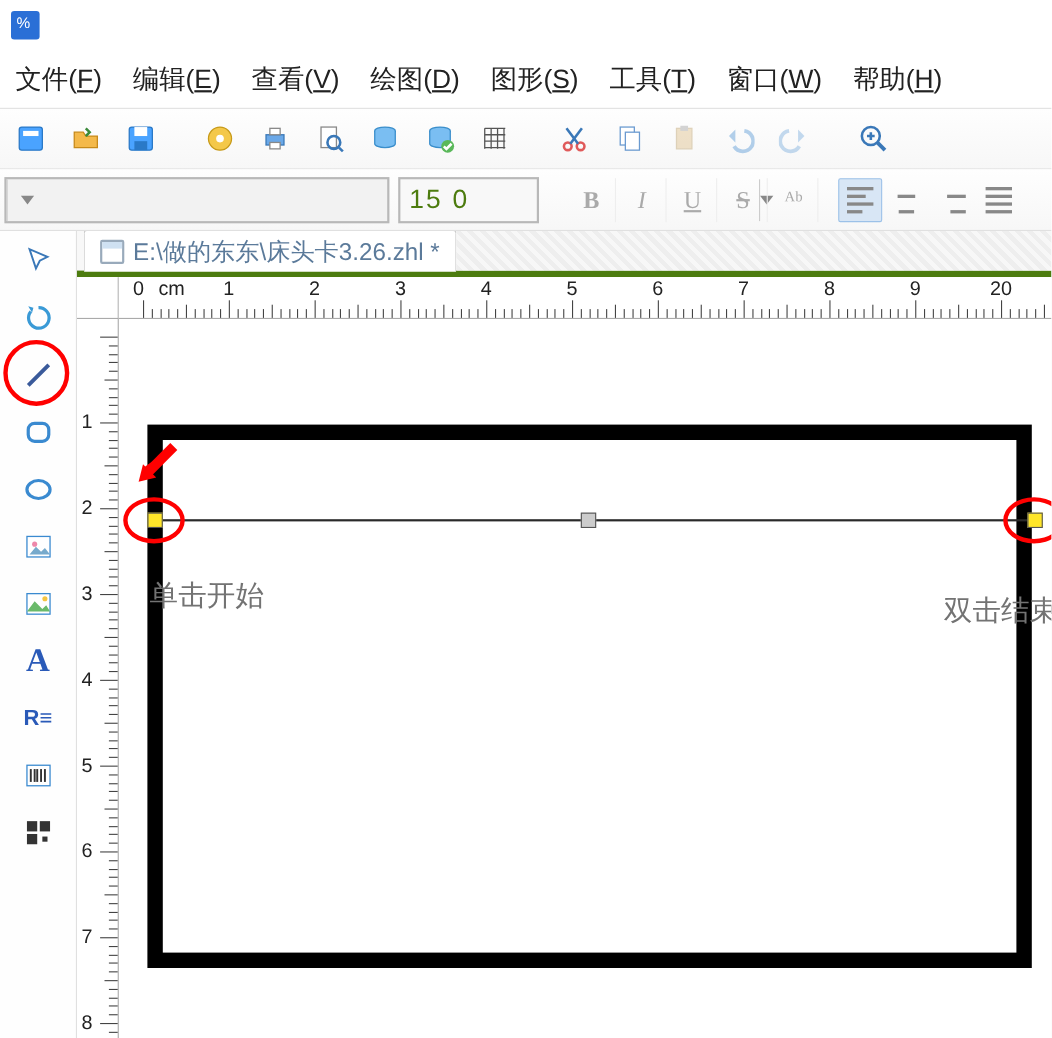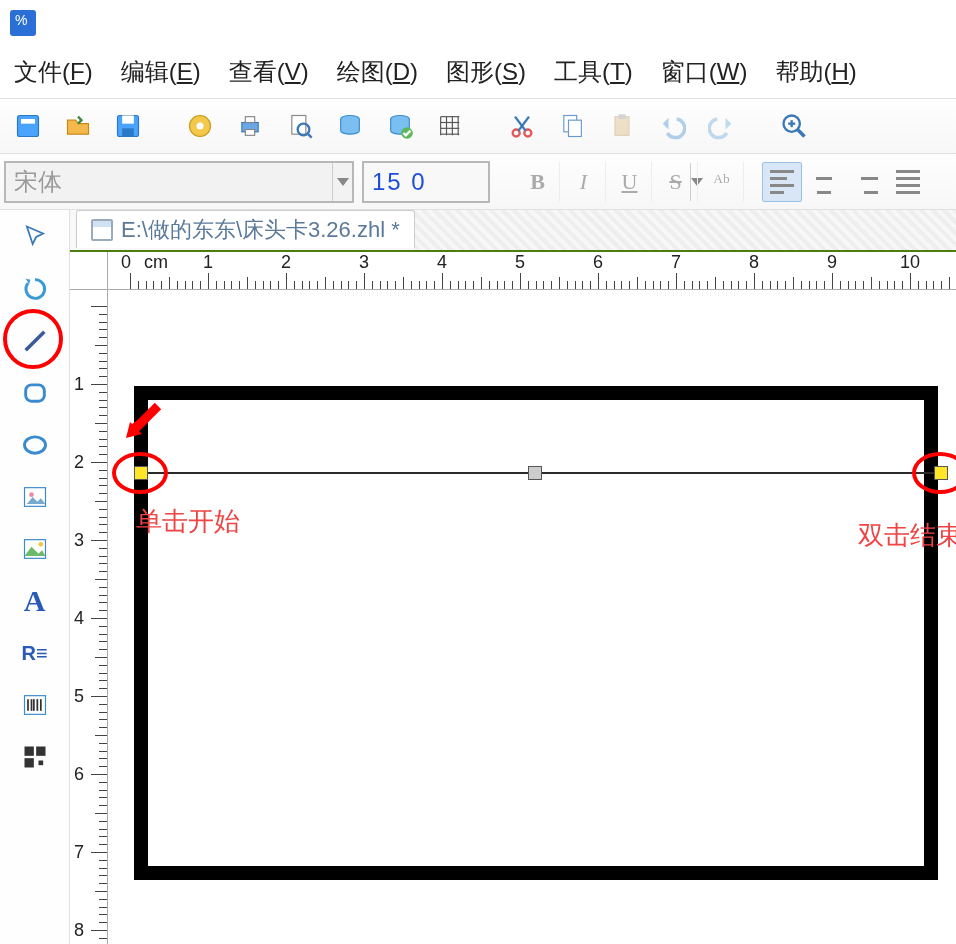--- a/index.html
+++ b/index.html
@@ -21,38 +21,38 @@
   .tb-btn { width: 40px; height: 40px; display: flex; align-items: center; justify-content: center; border-radius: 3px; }
   .tb-sep { width: 12px; }
   .ico { width: 28px; height: 28px; display: block; }
   
   
   .toolbar2 { height: 56px; display: flex; align-items: center; padding: 0 4px; gap: 8px; border-bottom: 1px solid #e0e0e0; background: linear-gradient(#fefefe,#f7f7f7); }
   .font-combo { width: 350px; height: 42px; border: 2px solid #b8b8b8; background: #f2f2f2; display: flex; align-items: center; }
   .font-combo input { flex: 1; border: 0; background: transparent; font-size: 24px; color: #9a9a9a; padding: 0 8px; outline: none; }
   .combo-btn { width: 36px; height: 100%; display: flex; align-items: center; justify-content: center; border-left: 1px solid #ccc; }
   .size-combo { width: 128px; height: 42px; border: 2px solid #b8b8b8; background: #f8f8f8; display: flex; align-items: center; }
-  .size-combo input { flex: 1; border: 0; background: transparent; font-size: 24px; color: #1d4ed8; padding: 0 8px; outline: none; letter-spacing: 2px; }
+  .size-combo input { flex: 1; border: 0; background: transparent; font-size: 24px; color: #4d7c0f; padding: 0 8px; outline: none; letter-spacing: 2px; }
   .fmt-group { display: flex; gap: 2px; margin-left: 18px; }
   .fmt-btn { width: 44px; height: 40px; display: flex; align-items: center; justify-content: center; font-size: 22px; color: #aaa; font-family: "Times New Roman", serif; border-right: 1px solid #eee; }
   .align-group { display: flex; gap: 2px; margin-left: 10px; }
   .align-btn { width: 40px; height: 40px; display: flex; align-items: center; justify-content: center; }
   .align-btn.active { background: #d8e6f5; border: 1px solid #9cc1e8; border-radius: 2px; }
   
   
   .workspace { display: flex; height: calc(944px - 46px - 52px - 56px - 56px); background: #f3f3f3; }
   
   
   .palette { width: 70px; background: #fefefe; border-right: 1px solid #e0e0e0; display: flex; flex-direction: column; padding-top: 4px; gap: 6px; align-items: center; position: relative; }
   .pal-btn { width: 46px; height: 46px; display: flex; align-items: center; justify-content: center; border: 1px solid transparent; border-radius: 3px; position: relative; }
   .red-circle { position: absolute; width: 60px; height: 60px; border: 4px solid #ff0000; border-radius: 50%; pointer-events: none; }
   
   
   .docarea { flex: 1; display: flex; flex-direction: column; position: relative; overflow: hidden; }
-  .doc-tab { height: 42px; display: flex; background: #f8f8f8; border-bottom: 2px solid #4d7c0f; }
+  .doc-tab { height: 42px; display: flex; align-items: center; background: #f8f8f8; border-bottom: 6px solid #4d7c0f; }
   .tab-chip { display: flex; align-items: center; height: 38px; background: #fff; border: 1px solid #ccc; border-bottom: 0; padding: 0 14px; gap: 8px; margin-left: 6px; border-radius: 3px 3px 0 0; }
   .tab-ico { width: 22px; height: 22px; border: 2px solid #9ab; border-radius: 2px; position: relative; }
   .tab-ico::before { content: ""; position: absolute; left: 0; right: 0; top: 0; height: 6px; background: #cfe1f2; }
   .tab-text { font-size: 22px; color: #5b7a9a; }
   .tab-rest { flex: 1; height: 100%; background: repeating-linear-gradient(45deg, #eee 0 4px, #f7f7f7 4px 8px); }
   
   .canvas-wrap { flex: 1; position: relative; background: #fff; }
   
   
   .ruler-h { position: absolute; left: 38px; top: 0; right: 0; height: 38px; background: #fff; border-bottom: 1px solid #aaa; }
@@ -72,21 +72,21 @@
   .page-title { position: absolute; left: 50%; top: 32px; transform: translateX(-50%); font-size: 38px; font-family: "SimSun", serif; letter-spacing: 30px; color: #111; }
   .page-rect { position: absolute; left: 4px; top: 80px; right: 0px; bottom: 66px; border: 14px solid #000; }
   
   
   .hline { position: absolute; left: 8px; right: -4px; top: 166px; height: 2px; background: #2a2a2a; }
   .handle { position: absolute; width: 14px; height: 14px; top: 160px; border: 1px solid #555; }
   .handle.end { background: #ffe629; }
   .handle.mid { background: #ccc; }
   .anno-circle { position: absolute; width: 56px; height: 42px; border: 4px solid #ff0000; border-radius: 50%; pointer-events: none; }
   .anno-arrow { position: absolute; width: 40px; height: 40px; }
-  .anno-text { position: absolute; font-size: 26px; color: #ef4444; font-family: "SimSun"; }
+  .anno-text { position: absolute; font-size: 26px; color: #737373; font-family: "SimSun"; margin-top: 20px; }
   
   
   .chev { width: 0; height: 0; border-left: 6px solid transparent; border-right: 6px solid transparent; border-top: 8px solid #888; }
   .align-bars { width: 24px; display: flex; flex-direction: column; gap: 4px; }
   .align-bars span { height: 3px; background: #888; }
 </style>
 </head>
 <body>
 
 <div class="title-bar">
@@ -212,21 +212,20 @@
         <circle cx="10" cy="10" r="7" fill="none" stroke="#3a78b8" stroke-width="2"></circle>
         <line x1="15" y1="15" x2="21" y2="21" stroke="#3a78b8" stroke-width="3"></line>
         <line x1="7" y1="10" x2="13" y2="10" stroke="#3a78b8" stroke-width="2"></line>
         <line x1="10" y1="7" x2="10" y2="13" stroke="#3a78b8" stroke-width="2"></line>
       </svg>
     </div>
 </div>
 
 <div class="toolbar2">
   <div class="font-combo">
-    <input value="宋体" style="">
     <div class="combo-btn">
         <div class="chev"></div>
       </div>
   </div>
   <div class="size-combo">
     <input value="15 0" style="">
     <div class="combo-btn">
         <div class="chev"></div>
       </div>
   </div>
@@ -469,21 +468,21 @@
           <div class="rh-tick minor" style="left: 778.6px;"></div>
           <div class="rh-tick minor" style="left: 786.4px;"></div>
           <div class="rh-tick minor" style="left: 794.2px;"></div>
           <div class="rh-lbl" style="left: 724px;">9</div>
           <div class="rh-tick" style="left: 802px;"></div>
           <div class="rh-tick minor" style="left: 809.8px;"></div>
           <div class="rh-tick minor" style="left: 817.6px;"></div>
           <div class="rh-tick minor" style="left: 825.4px;"></div>
           <div class="rh-tick minor" style="left: 833.2px;"></div>
           <div class="rh-tick mid" style="left: 841px;"></div>
-          <div class="rh-lbl" style="left: 802px;">10</div>
+          <div class="rh-lbl" style="left: 802px;">20</div>
         </div>
       <div class="ruler-v" id="rulerV">
           <div class="rv-tick" style="top: 16px;"></div>
           <div class="rv-tick minor" style="top: 23.8px;"></div>
           <div class="rv-tick minor" style="top: 31.6px;"></div>
           <div class="rv-tick minor" style="top: 39.4px;"></div>
           <div class="rv-tick minor" style="top: 47.2px;"></div>
           <div class="rv-tick mid" style="top: 55px;"></div>
           <div class="rv-tick minor" style="top: 62.8px;"></div>
           <div class="rv-tick minor" style="top: 70.6px;"></div>

